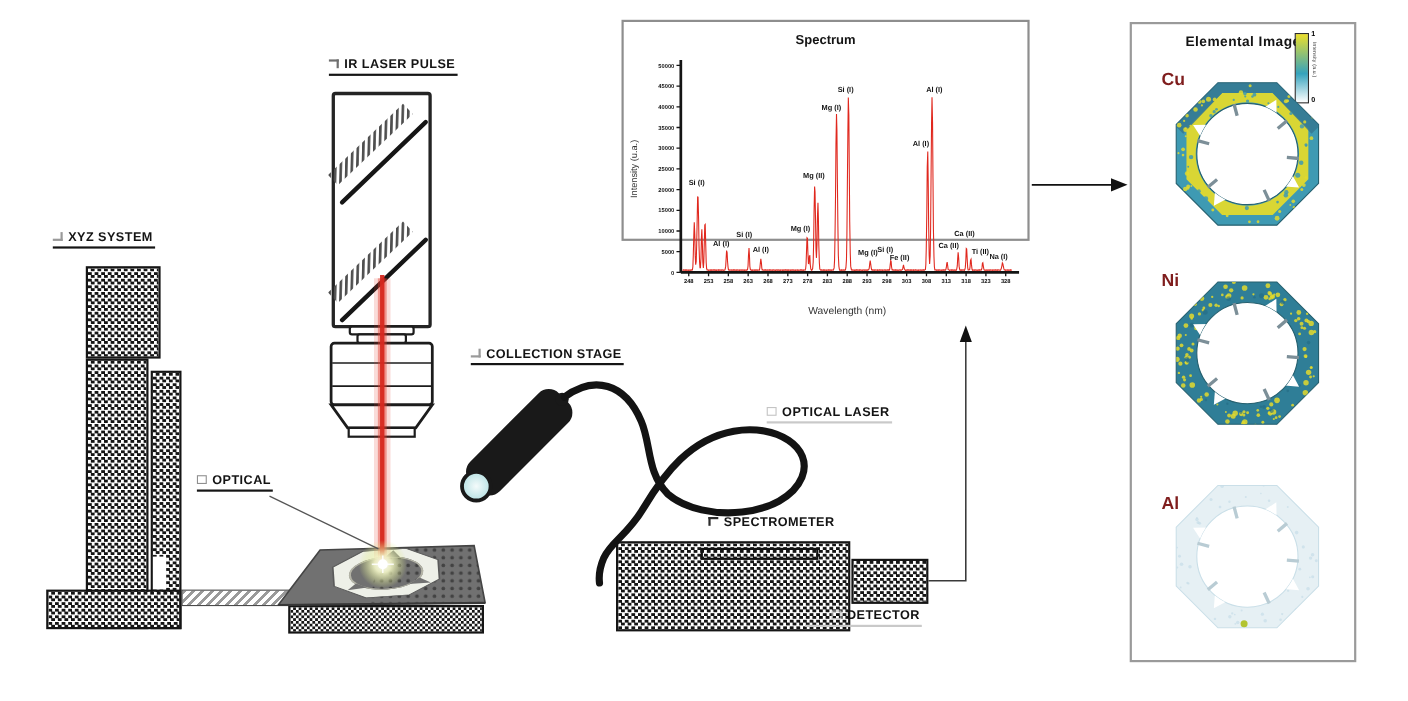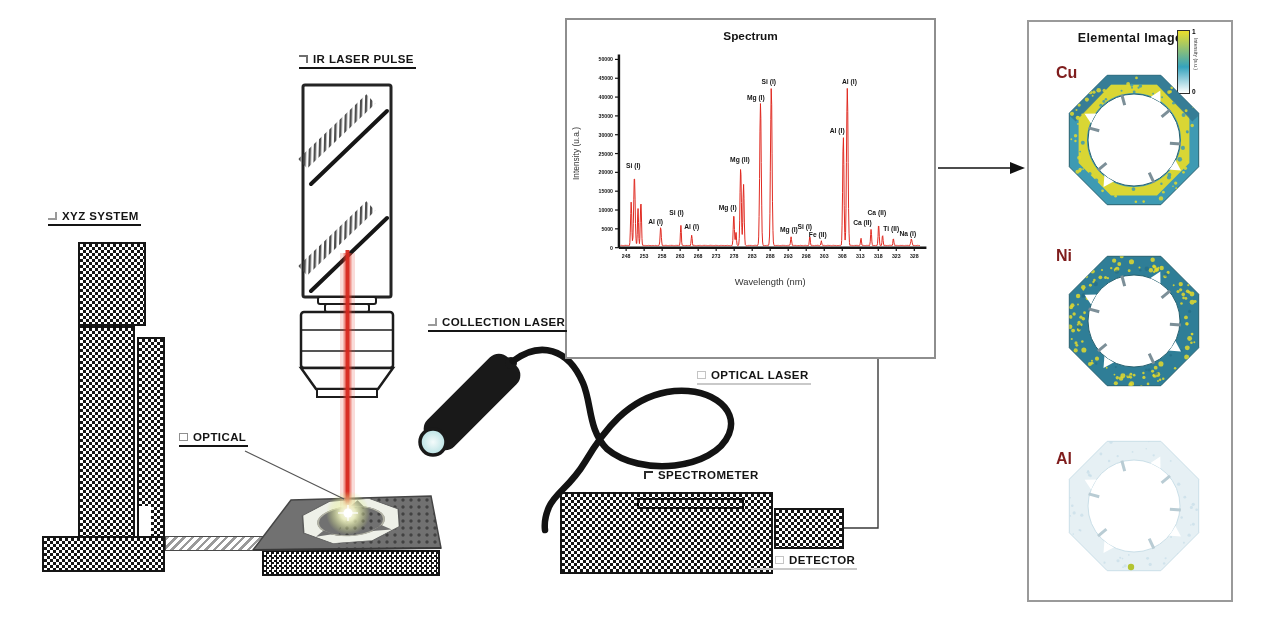--- a/index.html
+++ b/index.html
@@ -17,21 +17,21 @@
   .mk-br{border-right:2px solid #9a9a9a;border-bottom:2px solid #9a9a9a;}
   .mk-tr{border-top:2px solid #6f6f6f;border-right:2px solid #6f6f6f;}
   .mk-tl{border-top:2px solid #2b2b2b;border-left:2px solid #2b2b2b;}
   .mk-sq{border:1.5px solid #8f8f8f;}
   .mk-sq-l{border:1.5px solid #c4c4c4;}
   .ul-none{border-bottom:none;}
   .ul-light{border-bottom-color:#c9c9c9;}
   #overlay{position:absolute;left:0;top:0;z-index:6;pointer-events:none;}
   .slot{position:absolute;left:75px;top:4px;width:107px;height:11px;box-sizing:border-box;
         border:2px solid #111;background:transparent;}
-  #spectrum-box{position:absolute;left:565px;top:18px;width:371px;height:341px;background:#fff;
+  #spectrum-box{position:absolute;left:565px;top:18px;width:371px;height:201px;background:#fff;
         box-sizing:border-box;border:2px solid #8e8e8e;z-index:9;}
   #elemental-panel{position:absolute;left:1027px;top:20px;width:206px;height:582px;background:#fff;
         box-sizing:border-box;border:2px solid #9a9a9a;z-index:9;}
   #elemental-panel .panel-title{position:absolute;left:0;top:9px;width:100%;text-align:center;
         font-size:12.5px;font-weight:700;letter-spacing:.4px;color:#141414;}
   .elem-label{position:absolute;font-size:16px;font-weight:700;color:#7f1d1d;}
   .ring-svg{position:absolute;width:170px;height:170px;}
   .cbar-wrap{position:absolute;right:24px;top:6px;width:30px;height:70px;}
   .cbar{position:absolute;left:0;top:2px;width:11px;height:62px;border:1px solid #2d2d2d;
         background:linear-gradient(to bottom,var(--c-high,#ecdf2b),var(--c-mid,#35a3bd) 58%,var(--c-low,#ffffff));}
@@ -151,29 +151,29 @@
   <div class="lbl" style="left:48px;top:210px;">
     <span class="mk mk-br"></span><span>XYZ SYSTEM</span>
   </div>
   <div class="lbl" style="left:299px;top:53px;">
     <span class="mk mk-tr"></span><span>IR LASER PULSE</span>
   </div>
   <div class="lbl" style="left:179px;top:431px;">
     <span class="mk mk-sq"></span><span>OPTICAL</span>
   </div>
   <div class="lbl" style="left:428px;top:316px;">
-    <span class="mk mk-br"></span><span>COLLECTION LASER</span>
+    <span class="mk mk-br"></span><span>COLLECTION STAGE</span>
   </div>
   <div class="lbl ul-light" style="left:697px;top:369px;">
     <span class="mk mk-sq-l"></span><span>OPTICAL LASER</span>
   </div>
   <div class="lbl ul-none" style="left:644px;top:469px;">
     <span class="mk mk-tl"></span><span>SPECTROMETER</span>
   </div>
-  <div class="lbl ul-light" style="left:751px;top:554px;padding-left:24px;">
+  <div class="lbl ul-light" style="left:732px;top:554px;padding-left:24px;">
     <span class="mk mk-sq-l"></span><span>DETECTOR</span>
   </div>
 
   <div id="spectrum-box">
     <svg id="spectrum-svg" width="367" height="273" viewBox="0 0 371 277">
         <text x="185.5" y="20" font-size="12" text-anchor="middle" font-family="&quot;Liberation Sans&quot;,sans-serif" font-weight="bold" fill="#141414">Spectrum</text>
         <text x="12" y="135.5" font-size="8.5" text-anchor="middle" font-family="&quot;Liberation Sans&quot;,sans-serif" font-weight="normal" fill="#333" transform="rotate(-90 12 135.5)">Intensity (u.a.)</text>
         <text x="205.5" y="269" font-size="9.5" text-anchor="middle" font-family="&quot;Liberation Sans&quot;,sans-serif" font-weight="normal" fill="#333">Wavelength (nm)</text>
         <line x1="52" y1="35" x2="52" y2="231" stroke="#141414" stroke-width="2.5"></line>
         <line x1="52" y1="231" x2="364" y2="231" stroke="#141414" stroke-width="2.5"></line>

